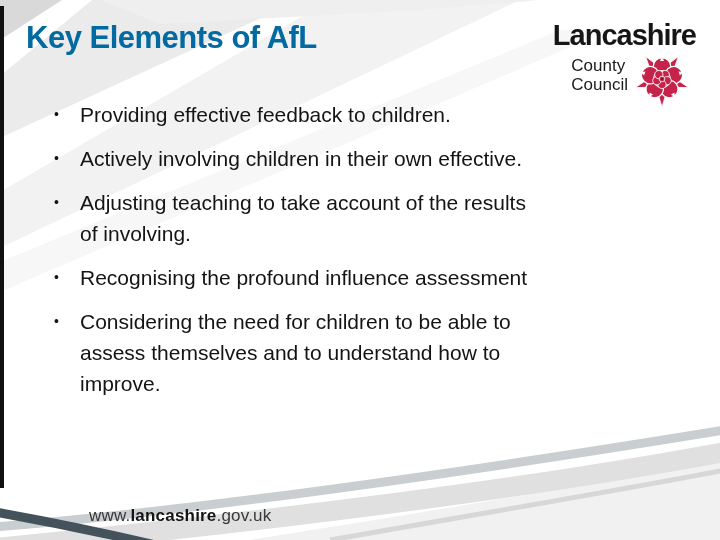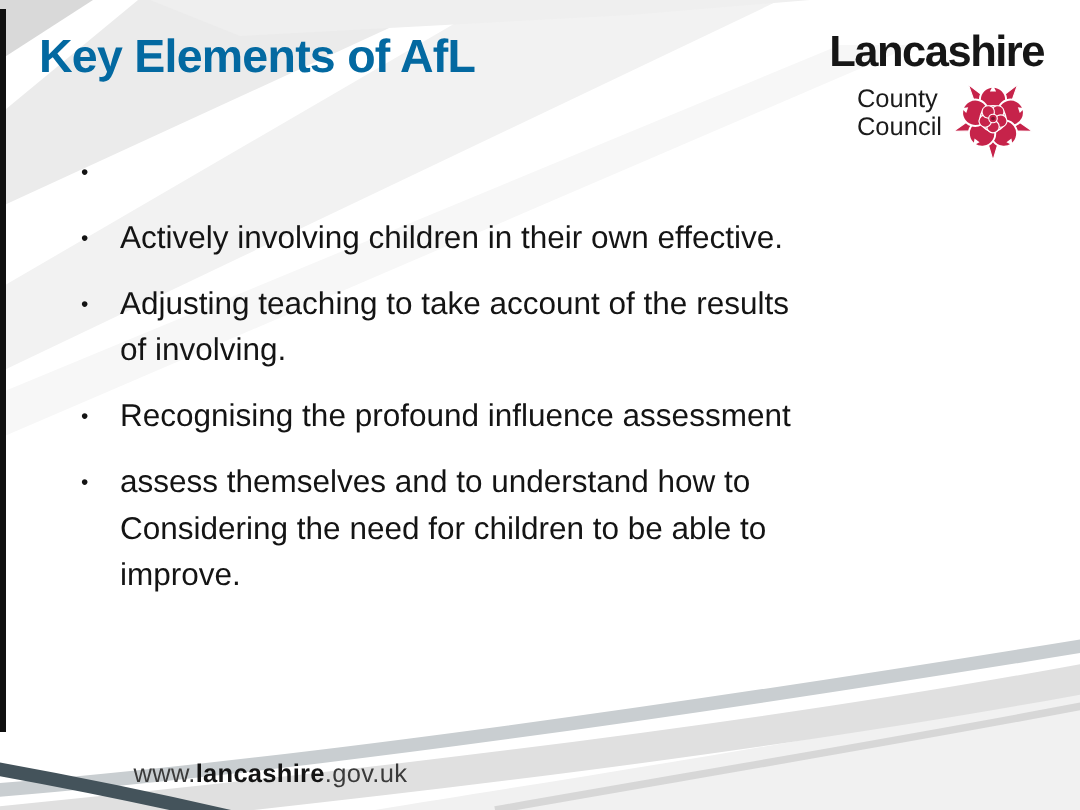--- a/index.html
+++ b/index.html
@@ -169,20 +169,23 @@
 
         <circle cx="60" cy="60" r="5.5" fill="#c6234a" stroke="#ffffff" stroke-width="1.5"></circle>
         <circle cx="60" cy="60" r="2.4" fill="#7d1430"></circle>
       </svg>
     </div>
   </div>
 
   <ul class="bullets">
     <li>
       <span class="bullet-marker">•</span>
+      <div class="bullet-text">
+        <span>Providing effective feedback to children.</span>
+      </div>
     </li>
     <li>
       <span class="bullet-marker">•</span>
       <div class="bullet-text">
         <span>Actively involving children in their own effective.</span>
       </div>
     </li>
     <li>
       <span class="bullet-marker">•</span>
       <div class="bullet-text">
@@ -192,22 +195,22 @@
     </li>
     <li>
       <span class="bullet-marker">•</span>
       <div class="bullet-text">
         <span>Recognising the profound influence assessment</span>
       </div>
     </li>
     <li>
       <span class="bullet-marker">•</span>
       <div class="bullet-text">
+        <span>Considering the need for children to be able to</span>
         <span>assess themselves and to understand how to</span>
-        <span>Considering the need for children to be able to</span>
         <span>improve.</span>
       </div>
     </li>
   </ul>
 
   <div class="footer-url">
     <span>www.</span><span class="bold">lancashire</span><span>.gov.uk</span>
   </div>
 
 </div>

